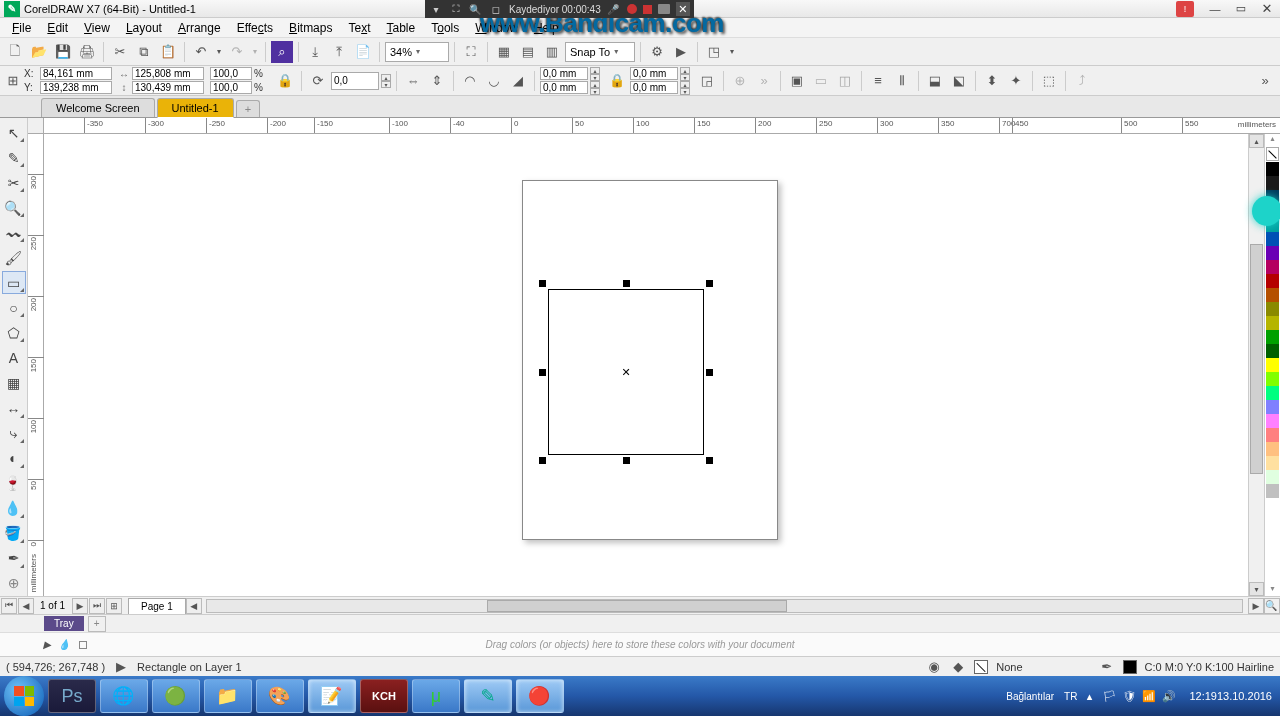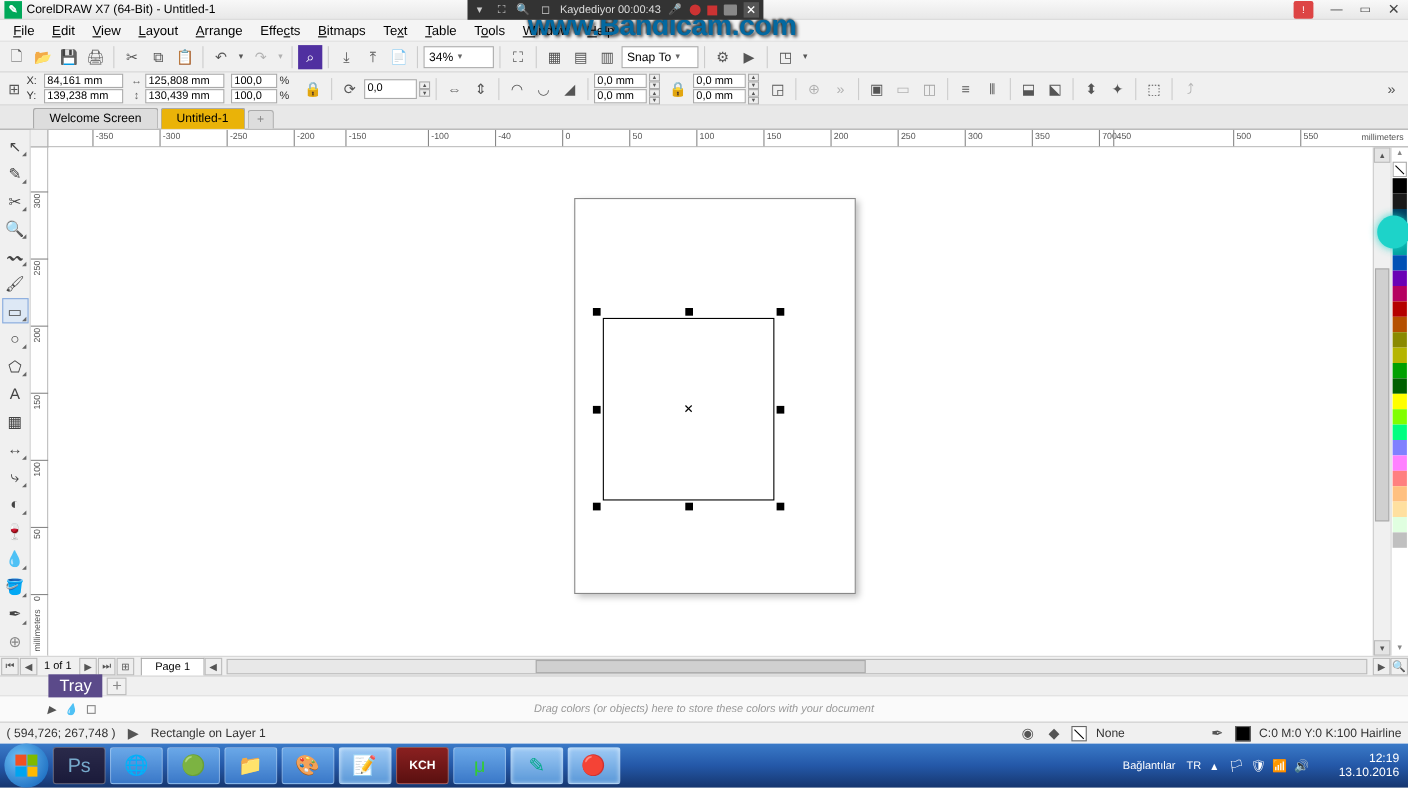--- a/index.html
+++ b/index.html
@@ -43,21 +43,21 @@
 .toolbar2 { height: 30px; background: #f0f0f0; border-bottom: 1px solid #ccc; display: flex; align-items: center; padding: 0 4px; gap: 2px; font-size: 10px; }
 .xy-group { display: flex; flex-direction: column; gap: 0; margin-right: 4px; }
 .xy-line { display: flex; align-items: center; gap: 2px; height: 14px; }
 .xy-lbl { width: 14px; font-size: 10px; color: #333; }
 .xy-val { width: 72px; height: 13px; border: 1px solid #aaa; font-size: 10px; padding: 0 2px; background: #fff; }
 .small-icon { width: 12px; height: 12px; color: #666; display:flex;align-items:center;justify-content:center;font-size:10px; }
 .spin { width:10px;display:flex;flex-direction:column; }
 .spin div { height:7px;border:1px solid #aaa;font-size:6px;display:flex;align-items:center;justify-content:center;background:#eee;color:#555; }
 
 
-.doctabs { height: 22px; background: #e8e8e8; display: flex; align-items: flex-end; padding-left: 30px; border-bottom: 1px solid #999; font-size: 11px; }
+.doctabs { height: 22px; background: #e8e8e8; display: flex; align-items: flex-end; padding-left: 41px; border-bottom: 1px solid #999; font-size: 11px; }
 .doctab { padding: 3px 14px; background: #ddd; border: 1px solid #aaa; border-bottom: none; margin-right: 2px; border-radius: 3px 3px 0 0; }
 .doctab.active { background: #eab308; border-bottom: 1px solid #fff; position: relative; top: 1px; }
 .doctab.add { padding: 2px 8px; color: #888; }
 
 
 .main { display: flex; height: 478px; }
 
 
 .toolbox { width: 28px; background: #f0f0f0; border-right: 1px solid #ccc; display: flex; flex-direction: column; padding-top: 2px; }
 .tool { width: 24px; height: 24px; margin: 1px auto; display: flex; align-items: center; justify-content: center; font-size: 14px; color: #444; border: 1px solid transparent; position: relative; }
@@ -99,21 +99,21 @@
 
 .pagenav { height: 18px; background: #f0f0f0; border-top: 1px solid #ccc; display: flex; align-items: center; font-size: 10px; }
 .pagenav .pn-btn { width: 16px; height: 16px; border: 1px solid #bbb; background: #eee; display:flex;align-items:center;justify-content:center;font-size:9px;color:#555;margin-left:1px; }
 .pagenav .pn-txt { margin: 0 6px; }
 .pagenav .pagetab { padding: 2px 12px; background: #fff; border: 1px solid #aaa; border-bottom: none; font-size: 10px; margin-left: 6px; }
 .pagenav .hscroll { flex: 1; margin: 0 4px; height: 14px; background: #e8e8e8; border: 1px solid #bbb; position: relative; }
 .pagenav .hscroll .hthumb { position: absolute; left: 280px; width: 300px; top: 0; bottom: 0; background: #d0d0d0; border: 1px solid #aaa; }
 .pagenav .zoom-btn { width:16px;height:16px;border:1px solid #bbb;display:flex;align-items:center;justify-content:center;font-size:10px; }
 
 
-.trayrow { height: 18px; background: #f0f0f0; border-top: 1px solid #ccc; display: flex; align-items: center; font-size: 15px; }
+.trayrow { height: 18px; background: #f0f0f0; border-top: 1px solid #ccc; display: flex; align-items: center; font-size: 10px; }
 .traytab { background: #5b4a8a; color: #fff; padding: 2px 10px; margin-left: 44px; }
 .trayadd { width: 18px; height: 16px; border: 1px solid #bbb; margin-left: 4px; display:flex;align-items:center;justify-content:center;color:#888; }
 
 .traydrop { height: 24px; background: #fafafa; border-top: 1px solid #ddd; display: flex; align-items: center; justify-content: center; font-size: 10px; font-style: italic; color: #999; }
 
 
 .status { height: 20px; background: #f0f0f0; border-top: 1px solid #ccc; display: flex; align-items: center; font-size: 11px; padding: 0 6px; gap: 8px; color: #333; }
 .status .spacer { flex: 1; }
 .status .fillsw { width: 14px; height: 14px; background: #000; border: 1px solid #666; }
 .status .nofillsw { width: 14px; height: 14px; border: 1px solid #666; position: relative; background: #fff; }
@@ -122,21 +122,21 @@
 
 .taskbar { height: 40px; background: linear-gradient(#3a7ac8,#2458a8,#16366f); display: flex; align-items: center; padding: 0 4px; gap: 4px; position: relative; }
 .start { width: 40px; height: 40px; border-radius: 50%; background: radial-gradient(circle at 35% 35%, #6fc2f7, #0a5bb5); display:flex;align-items:center;justify-content:center; }
 .start-flag { width:20px;height:20px;display:grid;grid-template-columns:1fr 1fr;grid-template-rows:1fr 1fr;gap:1px; }
 .start-flag div:nth-child(1){background:#f25022;} .start-flag div:nth-child(2){background:#7fba00;}
 .start-flag div:nth-child(3){background:#00a4ef;} .start-flag div:nth-child(4){background:#ffb900;}
 .task { width: 48px; height: 34px; background: linear-gradient(#6aa8e8,#3a78c8); border: 1px solid rgba(255,255,255,0.3); border-radius: 3px; display:flex;align-items:center;justify-content:center;font-size:18px; }
 .task.active { background: linear-gradient(#9ecaf5,#5a98d8); box-shadow: inset 0 0 4px rgba(255,255,255,0.6); }
 .systray { margin-left: auto; display: flex; align-items: center; gap: 4px; color: #fff; font-size: 10px; padding-right: 4px; }
 .systray .ico { width: 16px; height: 16px; display:flex;align-items:center;justify-content:center;font-size:11px; }
-.clock { display: flex; flex-direction: column; align-items: flex-end; line-height: 12px; font-size: 11px; margin-left: 21px; }
+.clock { display: flex; flex-direction: row; align-items: flex-end; line-height: 12px; font-size: 11px; margin-left: 8px; }
 </style>
 </head>
 <body>
 
 <div class="titlebar">
   <span class="app-icon">✎</span>
   <span class="title-text">CorelDRAW X7 (64-Bit) - Untitled-1</span>
   <span class="spacer"></span>
   <span class="notif">!</span>
   <div class="win-btns">

